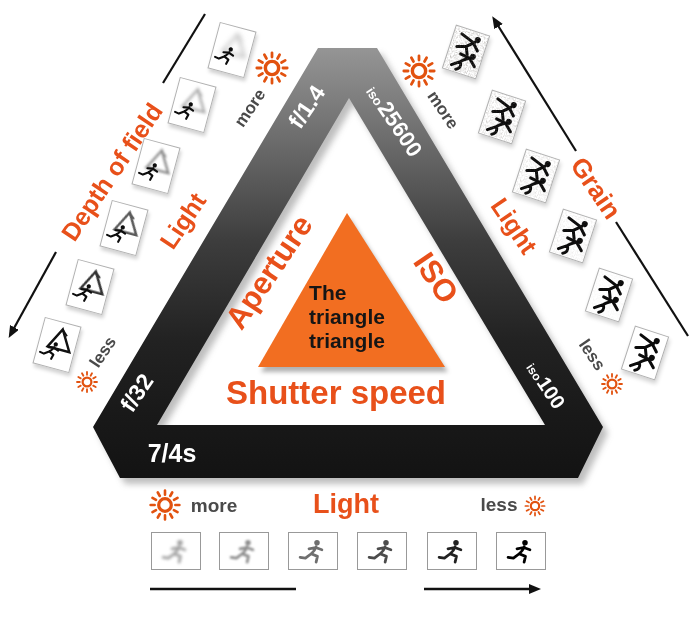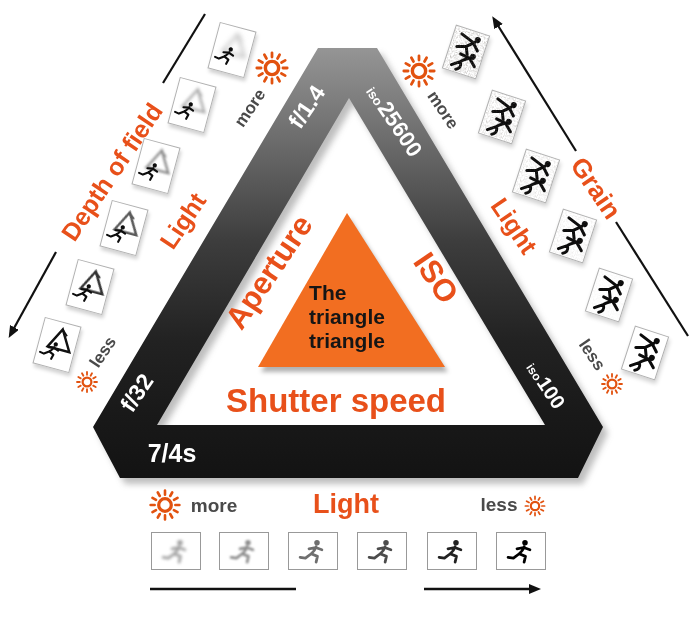--- a/index.html
+++ b/index.html
@@ -203,21 +203,21 @@
   <span class="lbl rotL gray" style="left:250px;top:108px;font-size:17px">more</span>
   <span class="lbl rotL gray" style="left:103px;top:352px;font-size:17px">less</span>
 
   <span class="lbl rotR orange" style="left:596px;top:188px;font-size:26px">Grain</span>
   <span class="lbl rotR orange" style="left:514px;top:226px;font-size:25px">Light</span>
   <span class="lbl rotR gray" style="left:443px;top:110px;font-size:17px">more</span>
   <span class="lbl rotR gray" style="left:592px;top:355px;font-size:17px">less</span>
 
   <span class="lbl rotL orange" style="left:269px;top:272px;font-size:31px">Aperture</span>
   <span class="lbl rotR orange" style="left:436px;top:278px;font-size:31px">ISO</span>
-  <span class="lbl ctr orange" style="left:336px;top:400px;font-size:33px">Shutter speed</span>
+  <span class="lbl ctr orange" style="left:336px;top:392px;font-size:33px">Shutter speed</span>
 
   <span class="lbl rotL white" style="left:307px;top:107px;font-size:23px">f/1.4</span>
   <span class="lbl rotL white" style="left:137px;top:393px;font-size:23px">f/32</span>
   <span class="lbl rotR white" style="left:394px;top:121px"><span class="iso-sm">iso</span> <span class="iso-lg">25600</span></span>
   <span class="lbl rotR white" style="left:546px;top:385px"><span class="iso-sm2">iso</span> <span class="iso-lg2">100</span></span>
   <span class="lbl ctr white" style="left:172px;top:453px;font-size:25px">7/4s</span>
 
   <div class="lbl ctr title-block" style="left:347px;top:317px">
     <span>The</span>
     <span>triangle</span>

